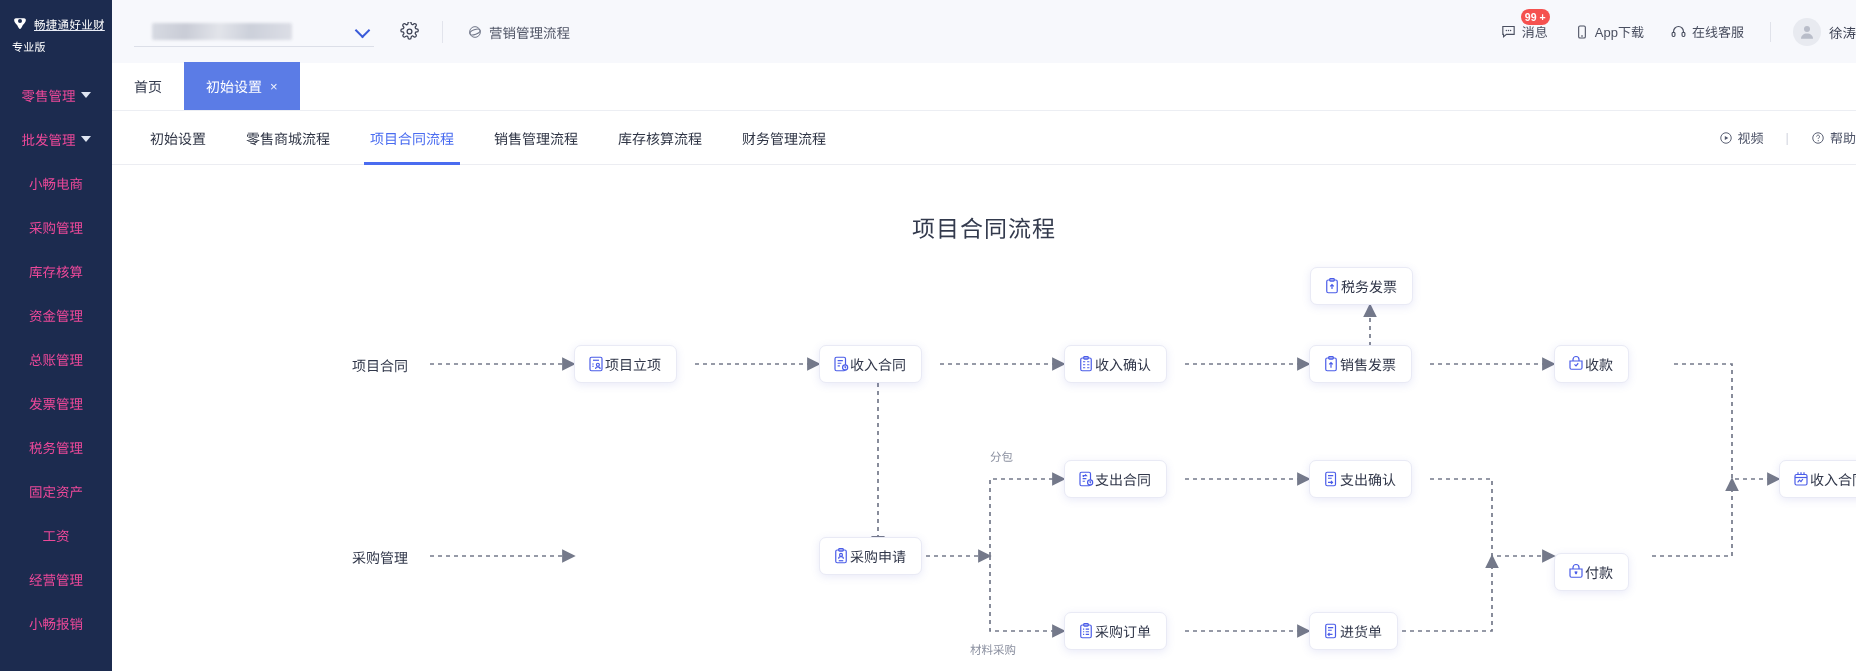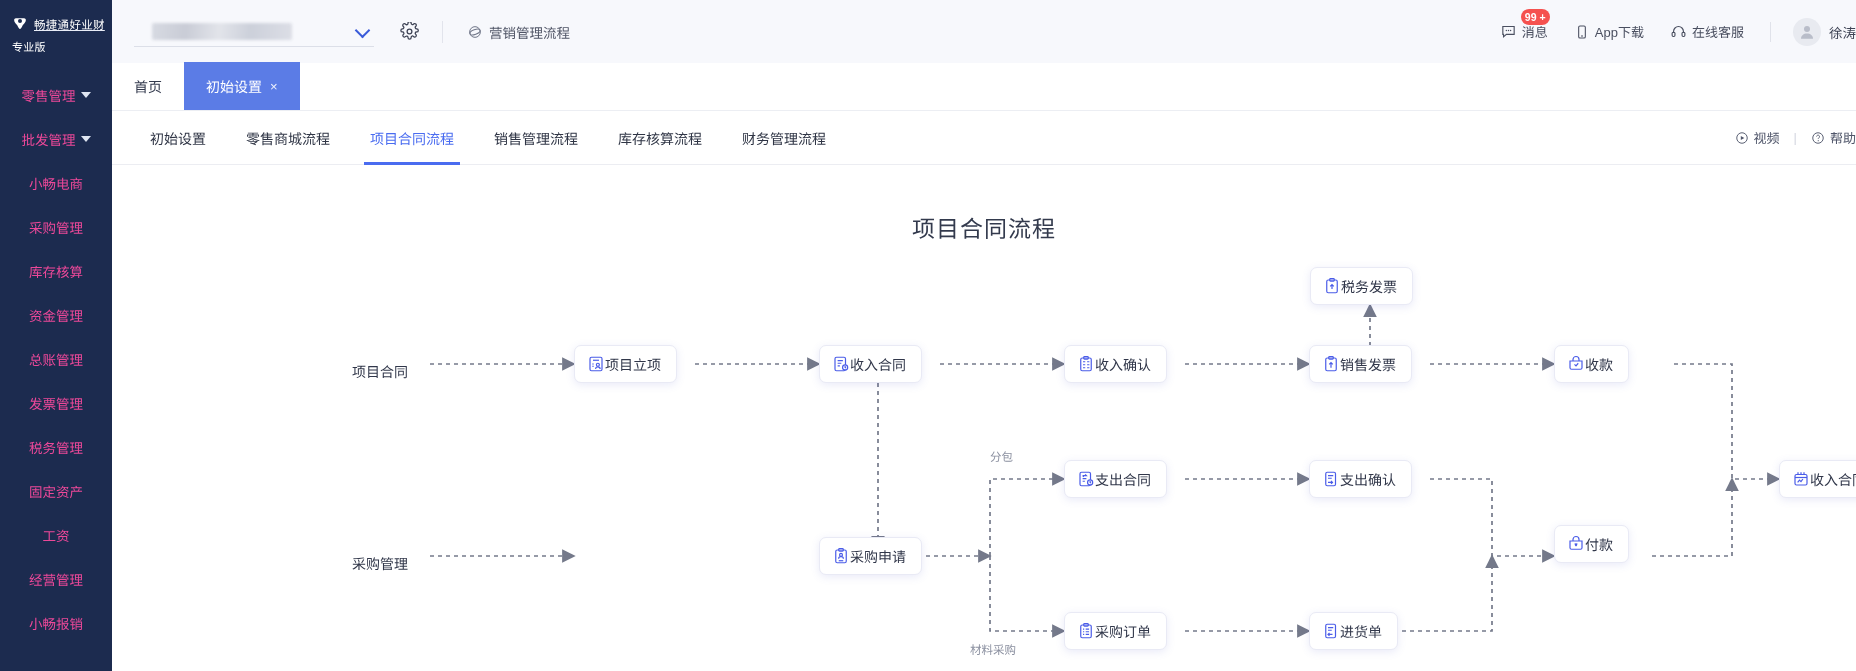--- a/index.html
+++ b/index.html
@@ -160,21 +160,21 @@
     display: flex; align-items: center;
     font-size: 14px; color: #2f3545; cursor: pointer; white-space: nowrap;
   }
   .subtab:first-child { margin-left: 18px; }
   .subtab.active { color: #4a6cf0; }
   .subtab.active::after {
     content: ""; position: absolute; left: 14px; right: 14px; bottom: 0;
     height: 2.5px; background: #4a6cf0;
   }
   .subtabs-right {
-    margin-left: auto; display: flex; align-items: center; gap: 14px;
+    margin-left: auto; display: flex; align-items: center; gap: 22px;
     padding-right: 0px; font-size: 13px; color: #50566a;
   }
   .srl { display:flex; align-items:center; gap:5px; cursor:pointer; white-space:nowrap;}
   .srl-sep { color: #d4d7e0; }
 
   
   .canvas {
     position: absolute; left: 112px; top: 165px;
     width: 1744px; height: 506px;
     background: #ffffff;
@@ -198,21 +198,21 @@
     box-shadow: 0 2px 9px rgba(86,96,200,0.13);
     display: flex; align-items: center;
     padding: 0 15px 0 12px;
     font-size: 14px; color: #31374a;
     white-space: nowrap;
     cursor: pointer;
   }
   .node .ico { width: 18px; height: 18px; flex: 0 0 18px; display:block; }
   .swimlane {
     position: absolute;
-    font-size: 14px; color: #31374a; white-space: nowrap; margin-top: 6px;
+    font-size: 14px; color: #31374a; white-space: nowrap;
   }
   .edge-label {
     position: absolute;
     font-size: 11.5px; color: #8b90a0; white-space: nowrap;
   }
 </style>
 </head>
 <body>
 
 <div class="app">
@@ -517,21 +517,21 @@
 
       <div class="node" style="left:1197px;top:295px">
         <svg class="ico" viewBox="0 0 24 24" fill="none" stroke="#4a5ce8" stroke-width="1.6">
           <rect x="5" y="3" width="13" height="18" rx="2"></rect>
             <path d="M8 7.5h7M8 11h5"></path>
           <path d="M8 16.5h6M12 14.5l2 2-2 2"></path>
         </svg>
         <span>支出确认</span>
       </div>
 
-      <div class="node" style="left:1442px;top:360px">
+      <div class="node" style="left:1442px;top:388px">
         <svg class="ico" viewBox="0 0 24 24" fill="none" stroke="#4a5ce8" stroke-width="1.6">
           <path d="M4 8h16v9a2 2 0 01-2 2H6a2 2 0 01-2-2z"></path>
             <path d="M8 8V6a4 4 0 018 0v2"></path>
           <path d="M10 12h4M12 11v4M10.6 13.6h2.8"></path>
         </svg>
         <span>付款</span>
       </div>
 
       <div class="node" style="left:707px;top:372px">
         <svg class="ico" viewBox="0 0 24 24" fill="none" stroke="#4a5ce8" stroke-width="1.6">

